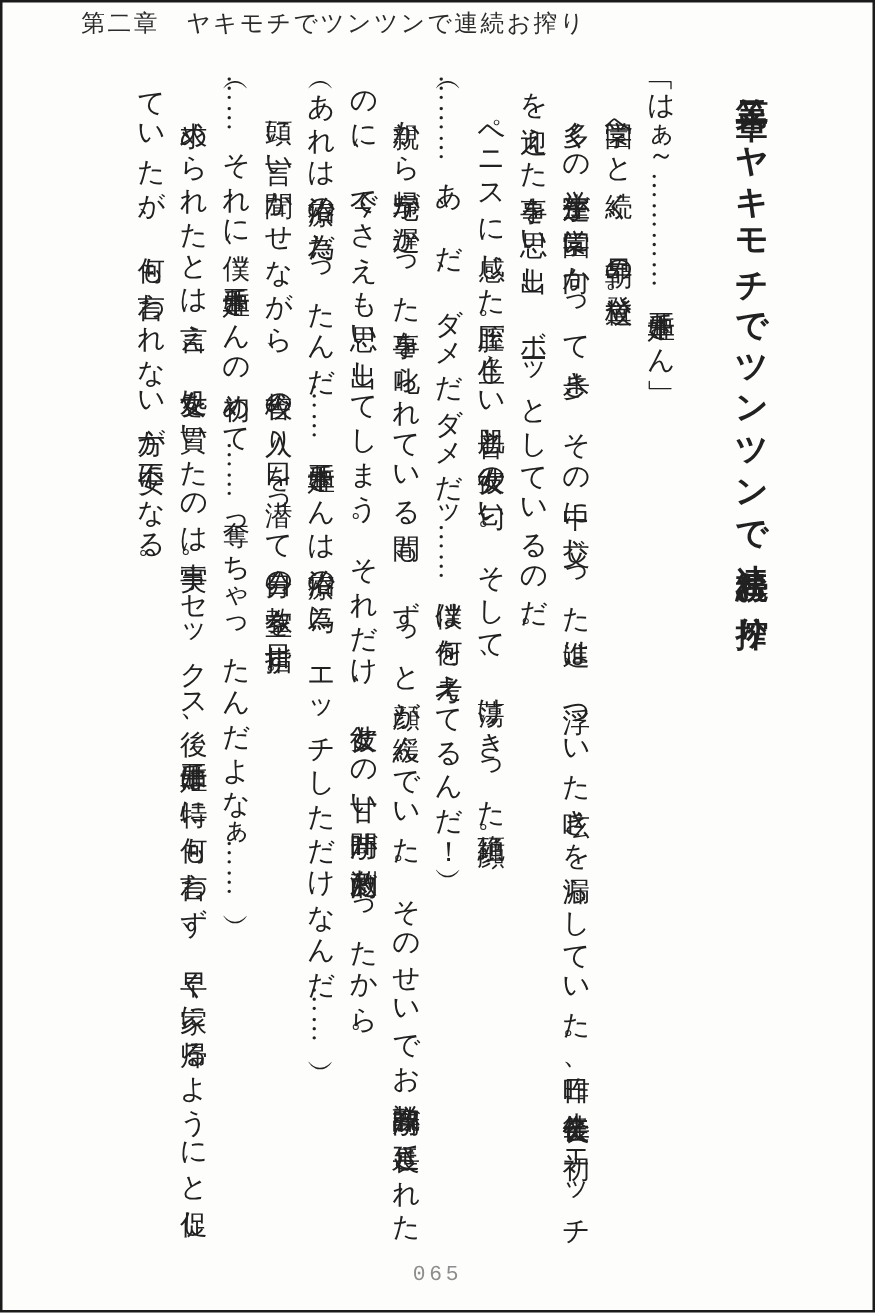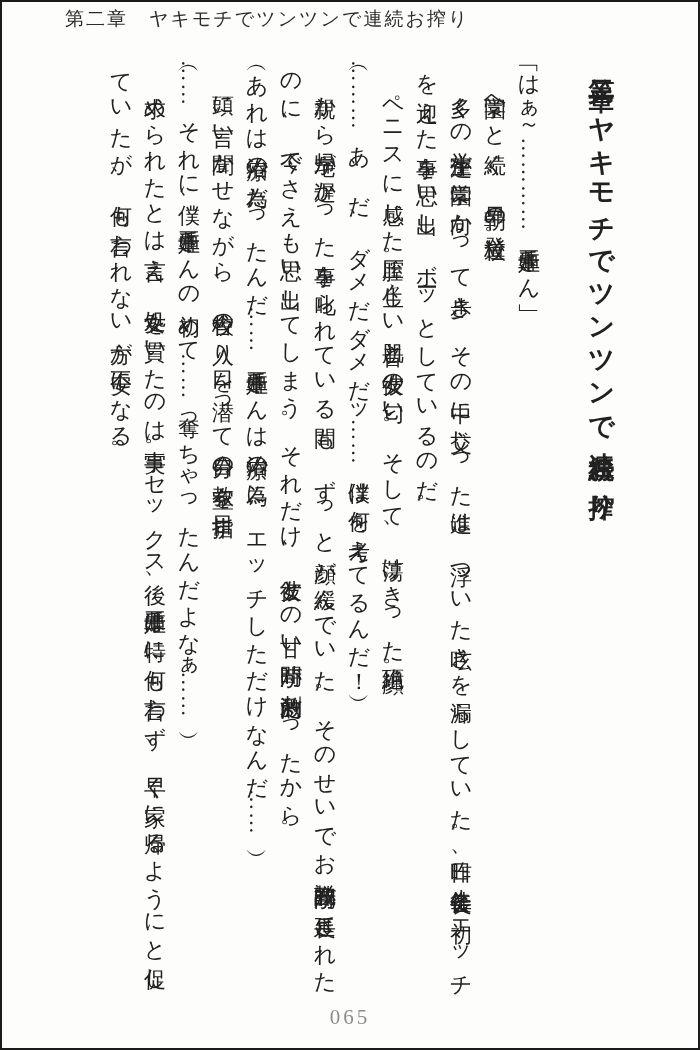--- a/index.html
+++ b/index.html
@@ -49,22 +49,22 @@
 
   .para { margin: 0; }
   .para.indent { text-indent: 1em; }
 
   .page-number {
     position: absolute;
     bottom: 18px;
     left: 0;
     width: 100%;
     text-align: center;
-    font-family: Liberation Serif, serif;
-    font-size: 21px;
+    font-family: Liberation Mono, monospace;
+    font-size: 17px;
     letter-spacing: 3px;
     color: #8d8d8d;
   }
 </style>
 </head>
 <body>
 
 <div class="scan-page">
 
   <div class="running-header">第二章　ヤキモチでツンツンで連続お搾り</div>

